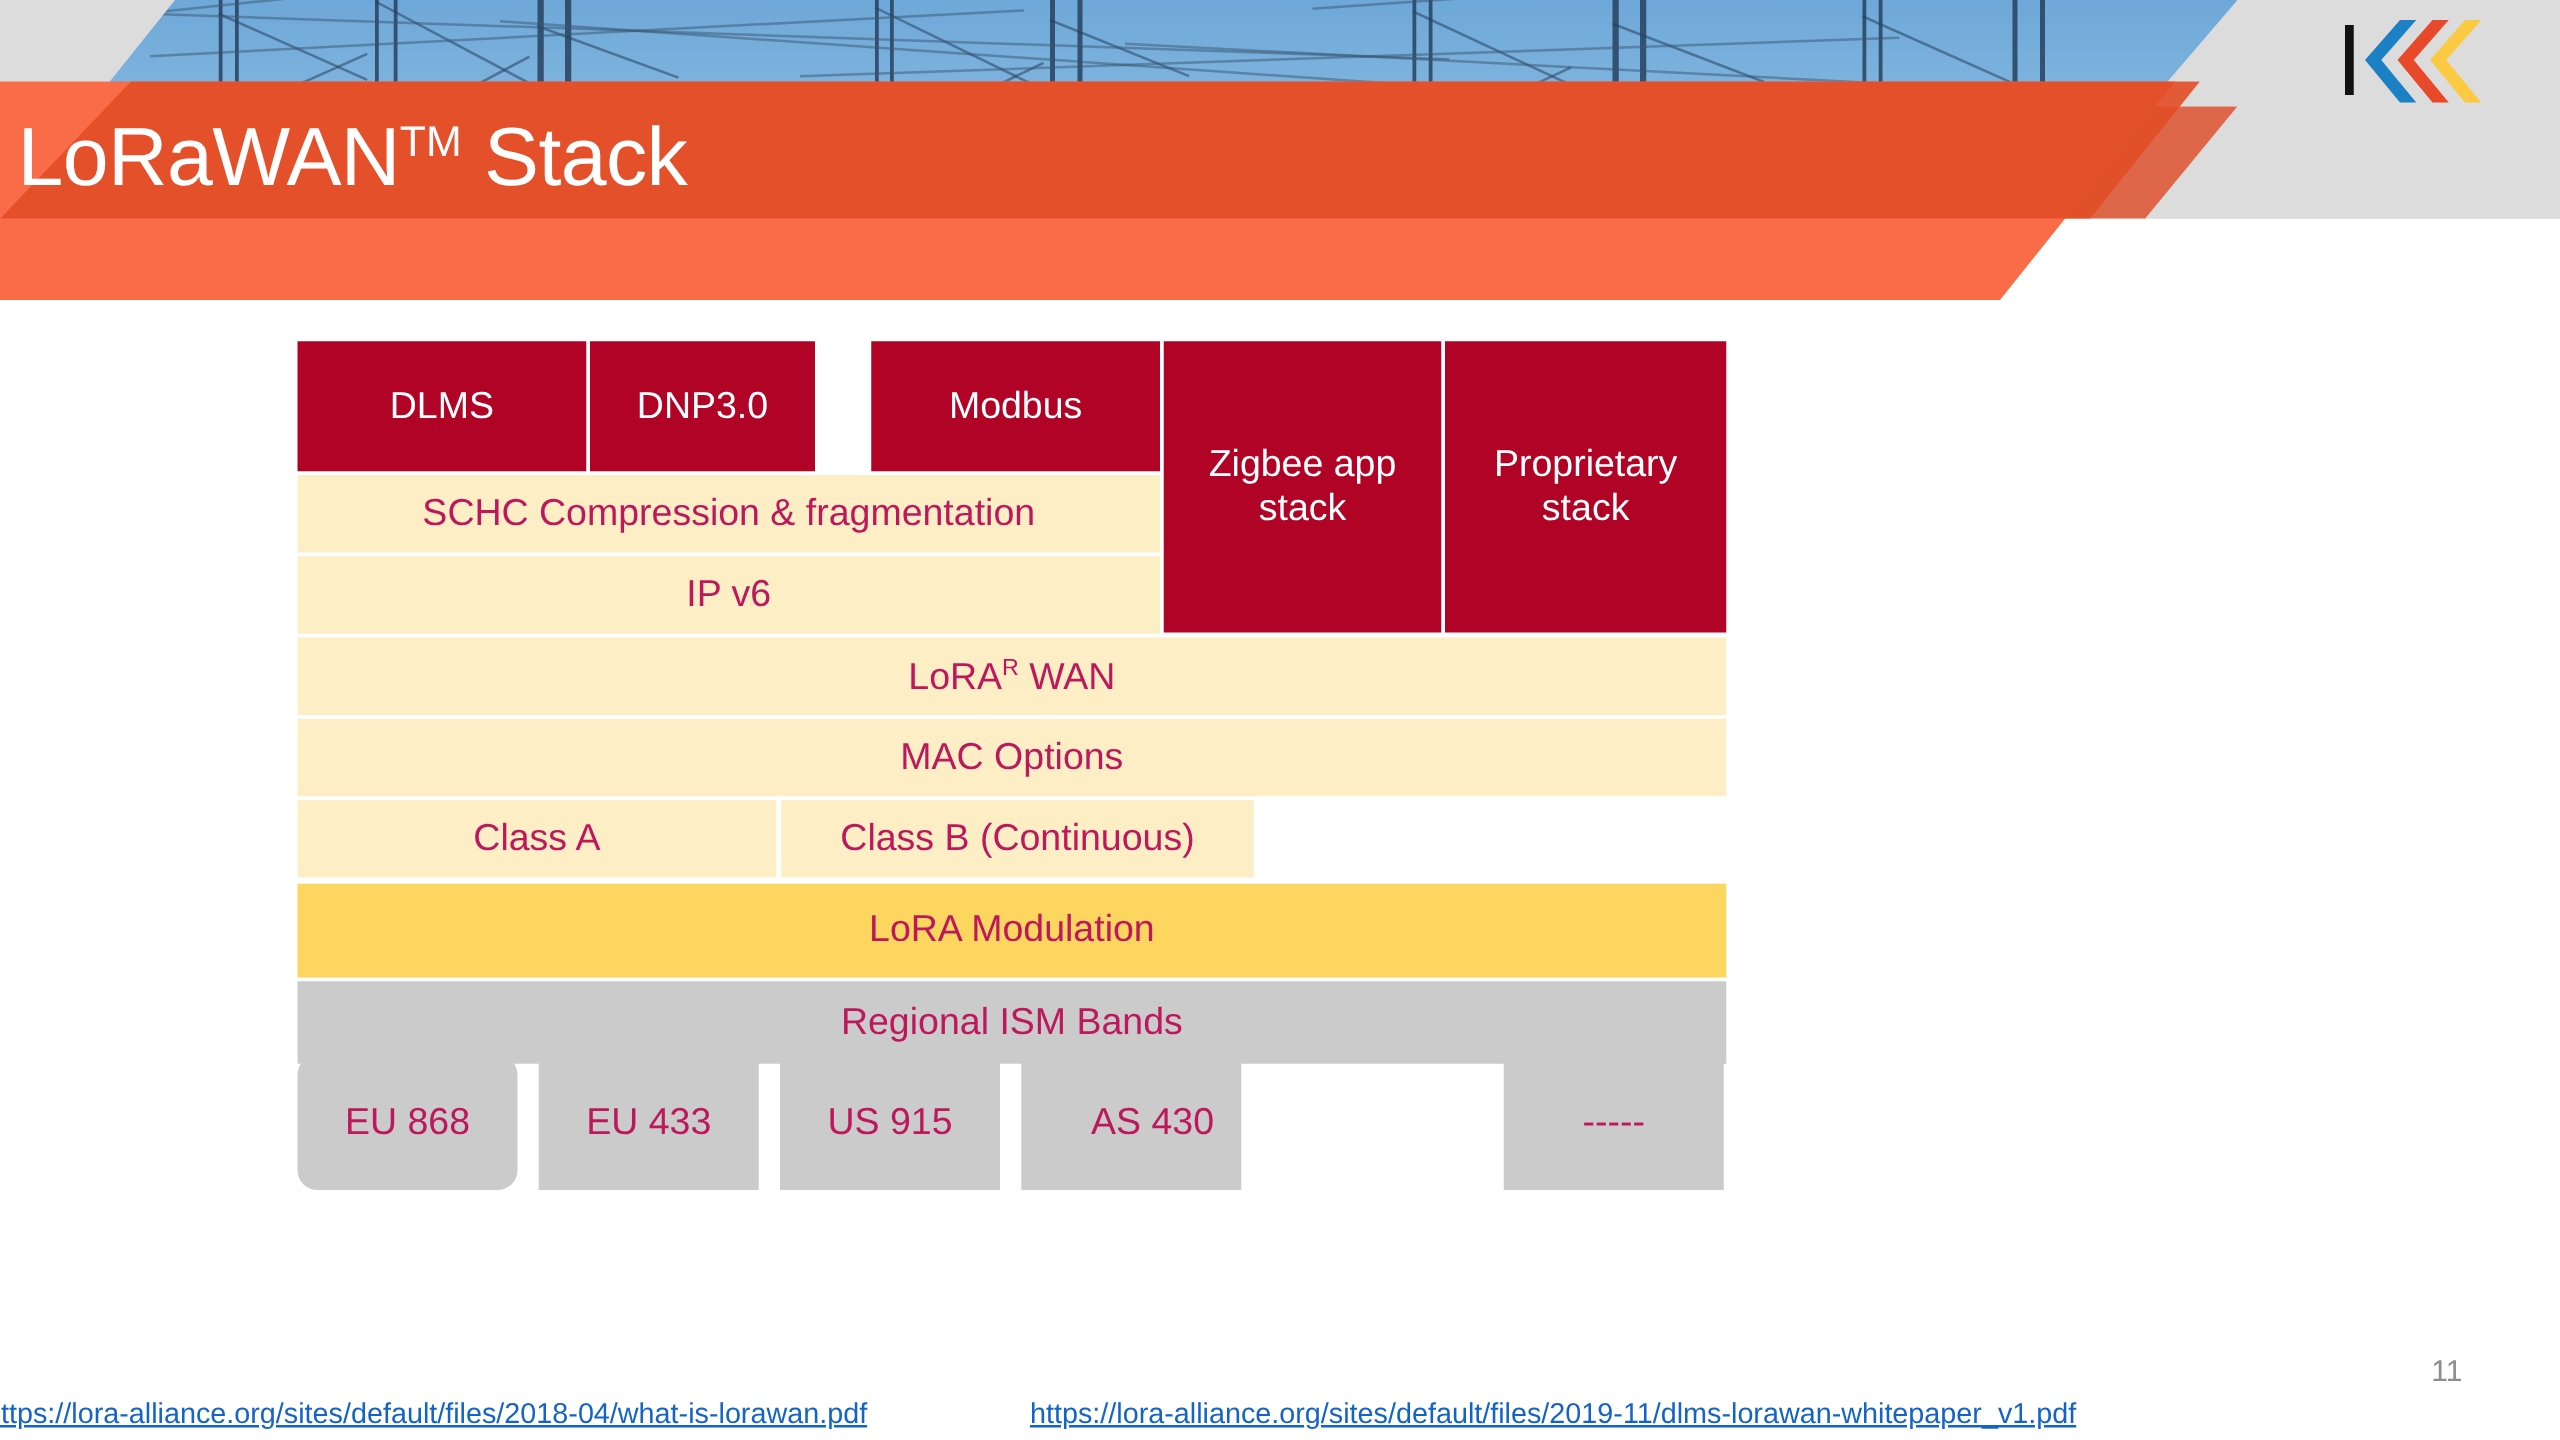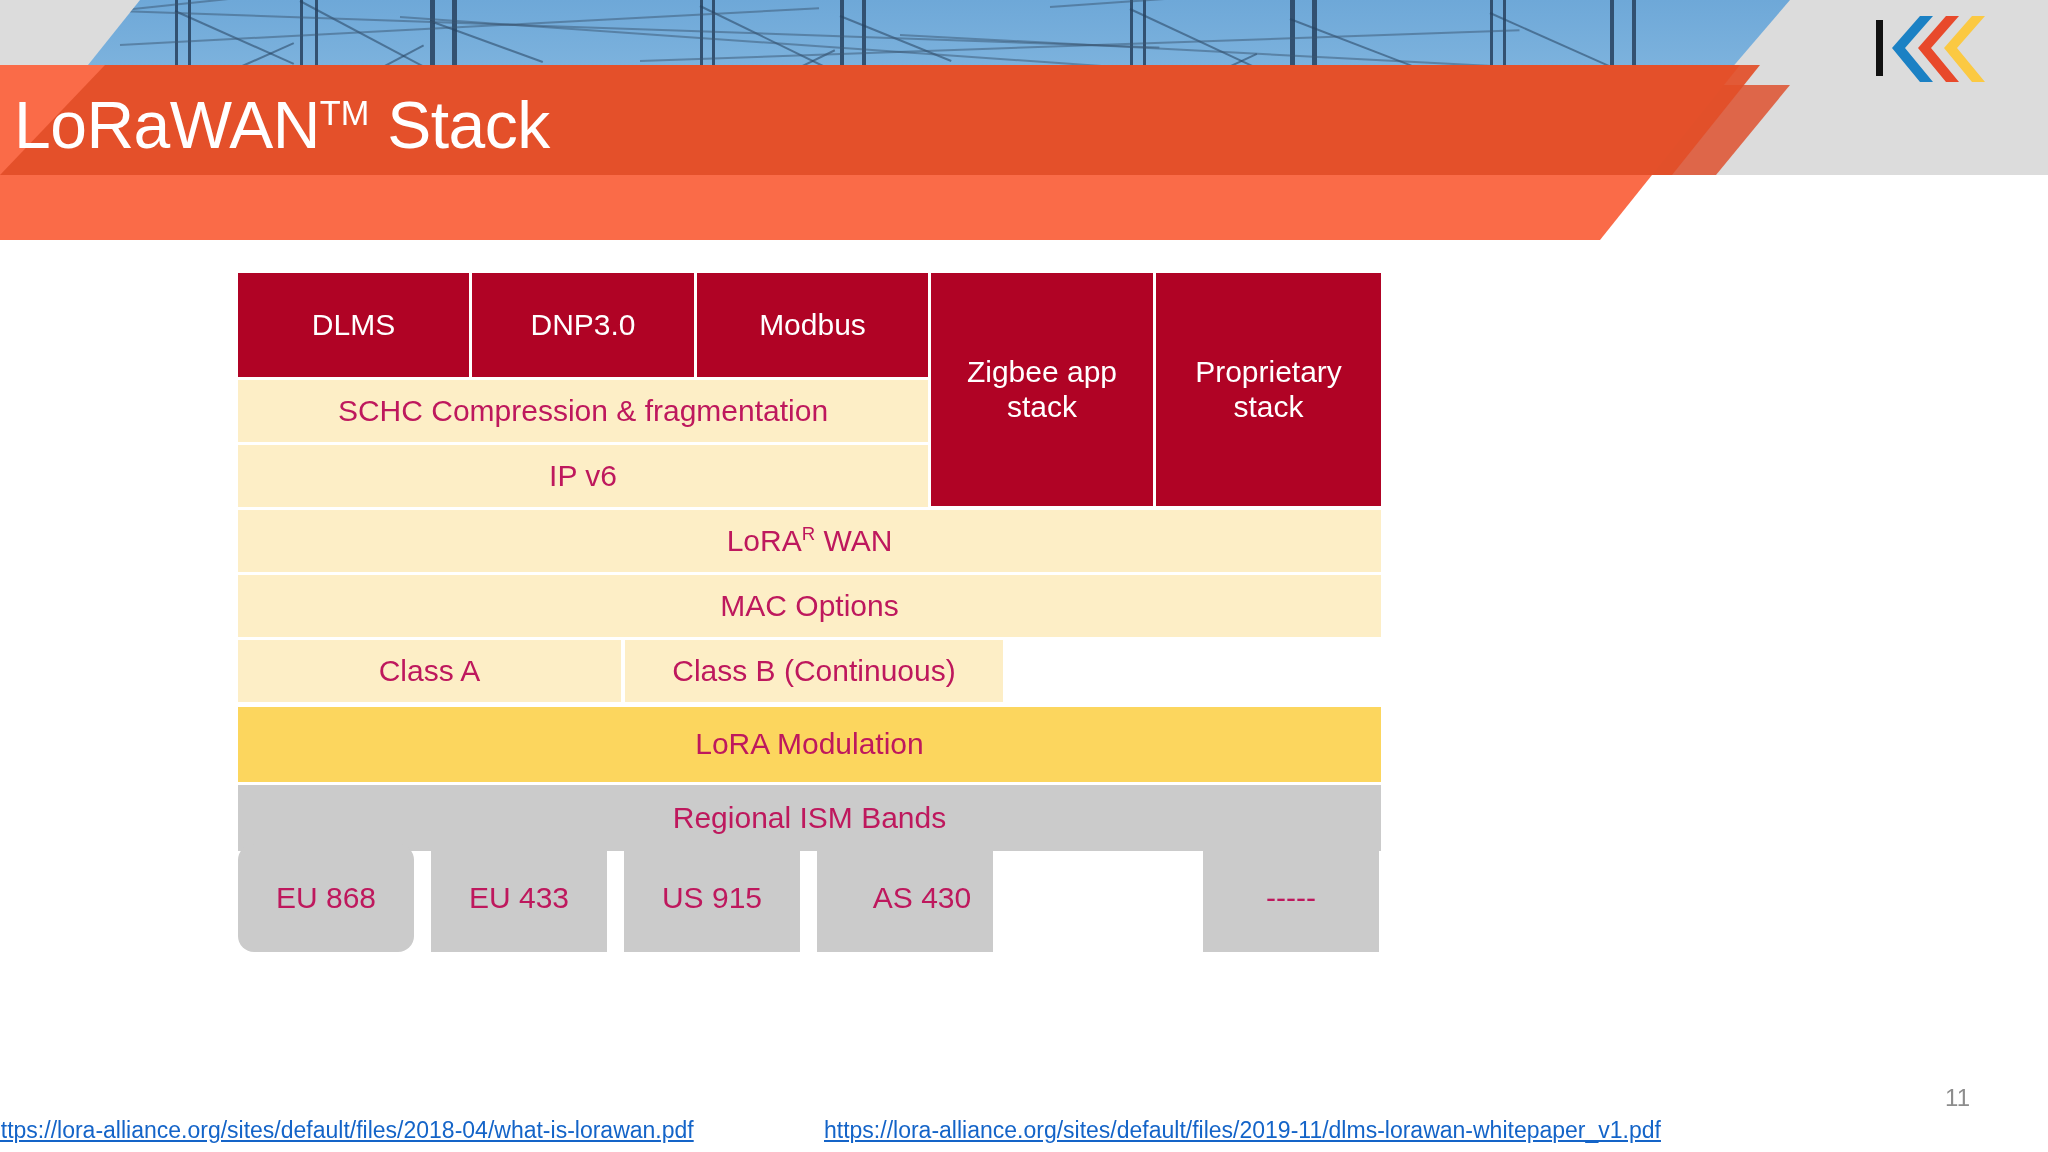--- a/index.html
+++ b/index.html
@@ -224,21 +224,21 @@
     <rect x="6" y="10" width="7" height="56" fill="#111111"></rect>
     <path d="M50 6 L22 38 L50 72 L63 72 L35 38 L63 6 Z" fill="#1b81c4"></path>
     <path d="M76 6 L48 38 L76 72 L89 72 L61 38 L89 6 Z" fill="#e8492b"></path>
     <path d="M102 6 L74 38 L102 72 L115 72 L87 38 L115 6 Z" fill="#fbc942"></path>
   </svg>
 </div>
 
 <div id="stack-diagram">
 
   <div class="box red" style="left:0px;   top:0px;   width:231px; height:104px;">DLMS</div>
-  <div class="box red" style="left:234px; top:0px;   width:222px; height:104px;">DNP3.0</div>
+  <div class="box red" style="left:234px; top:0px;   width:180px; height:104px;">DNP3.0</div>
   <div class="box red" style="left:459px; top:0px;   width:231px; height:104px;">Modbus</div>
 
   <div class="box red" style="left:693px; top:0px;   width:222px; height:233px;">Zigbee app stack</div>
   <div class="box red" style="left:918px; top:0px;   width:225px; height:233px;">Proprietary stack</div>
 
   <div class="box cream" style="left:0px; top:107px; width:690px; height:62px;">SCHC  Compression &amp; fragmentation</div>
 
   <div class="box cream" style="left:0px; top:172px; width:690px; height:62px;">IP v6</div>
 
   <div class="box cream" style="left:0px; top:237px; width:1143px; height:62px;">

